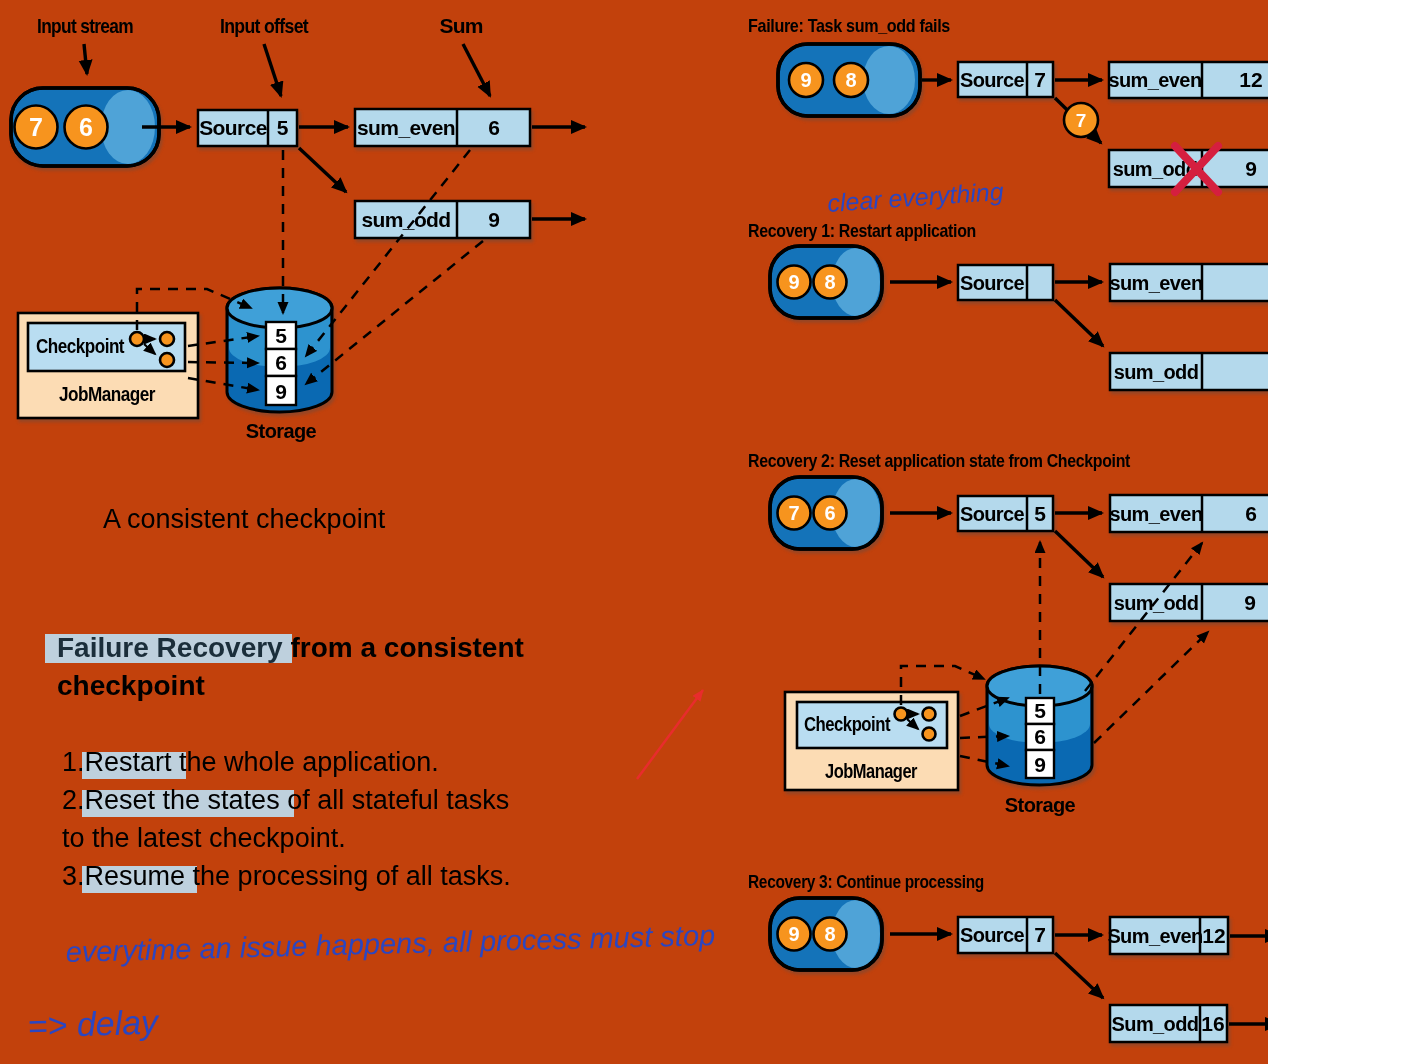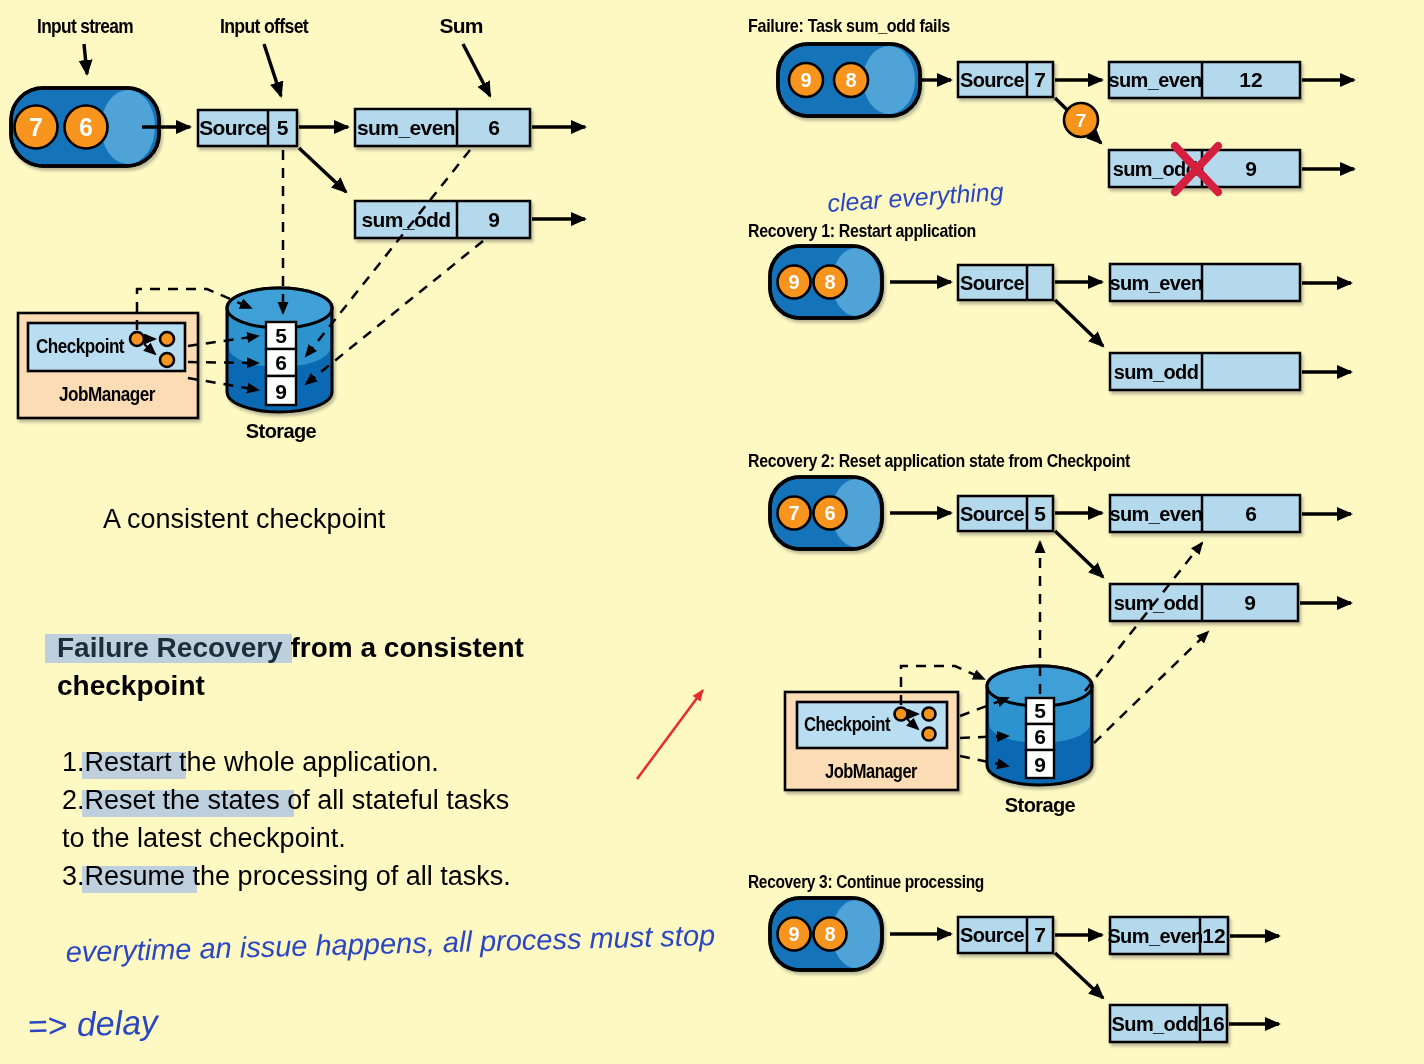--- a/index.html
+++ b/index.html
@@ -1,16 +1,16 @@
 <!DOCTYPE html>
 <html><head>
 <meta charset="utf-8">
 <style>
   html,body{margin:0;padding:0;background:#ffffff;}
-  #canvas{position:relative;width:1424px;height:1064px;background:#fef9c3;overflow:hidden;}
+  #canvas{position:relative;width:1268px;height:1064px;background:#c2410c;overflow:hidden;}
   svg{display:block;}
   svg text{font-family:"Liberation Sans","DejaVu Sans",sans-serif;}
   .bx{fill:#b4d9ec;stroke:#000;stroke-width:2.5;}
   .shadow{filter:drop-shadow(2.5px 3px 1.5px rgba(80,80,80,.38));}
   .lblC{font-weight:bold;font-size:21px;letter-spacing:-0.6px;fill:#000;text-anchor:middle;}
   .lblS{font-weight:bold;font-size:20px;letter-spacing:-0.6px;fill:#000;text-anchor:middle;}
   .numC{font-weight:bold;font-size:21px;fill:#000;text-anchor:middle;}
   .ann{font-weight:bold;font-size:21px;letter-spacing:-0.8px;fill:#000;text-anchor:middle;}
   .sect{font-weight:bold;font-size:19px;letter-spacing:-0.4px;fill:#000;}
   .wht{fill:#fff;font-weight:bold;text-anchor:middle;}

